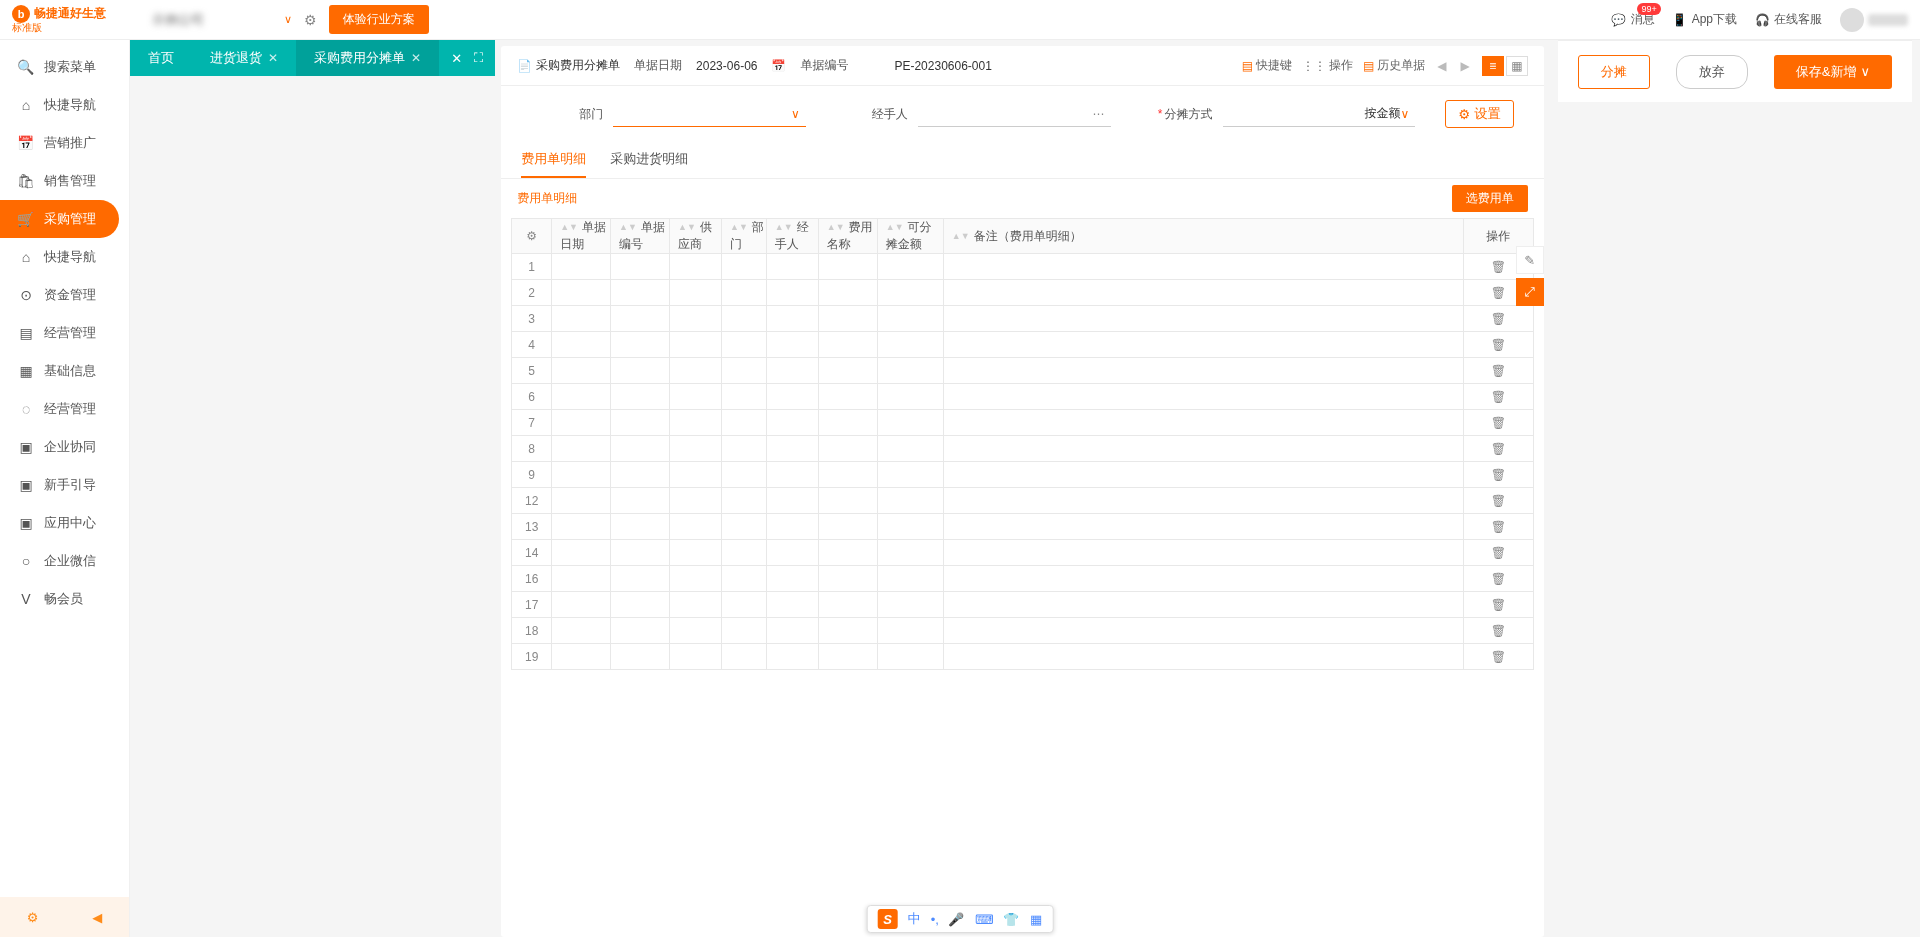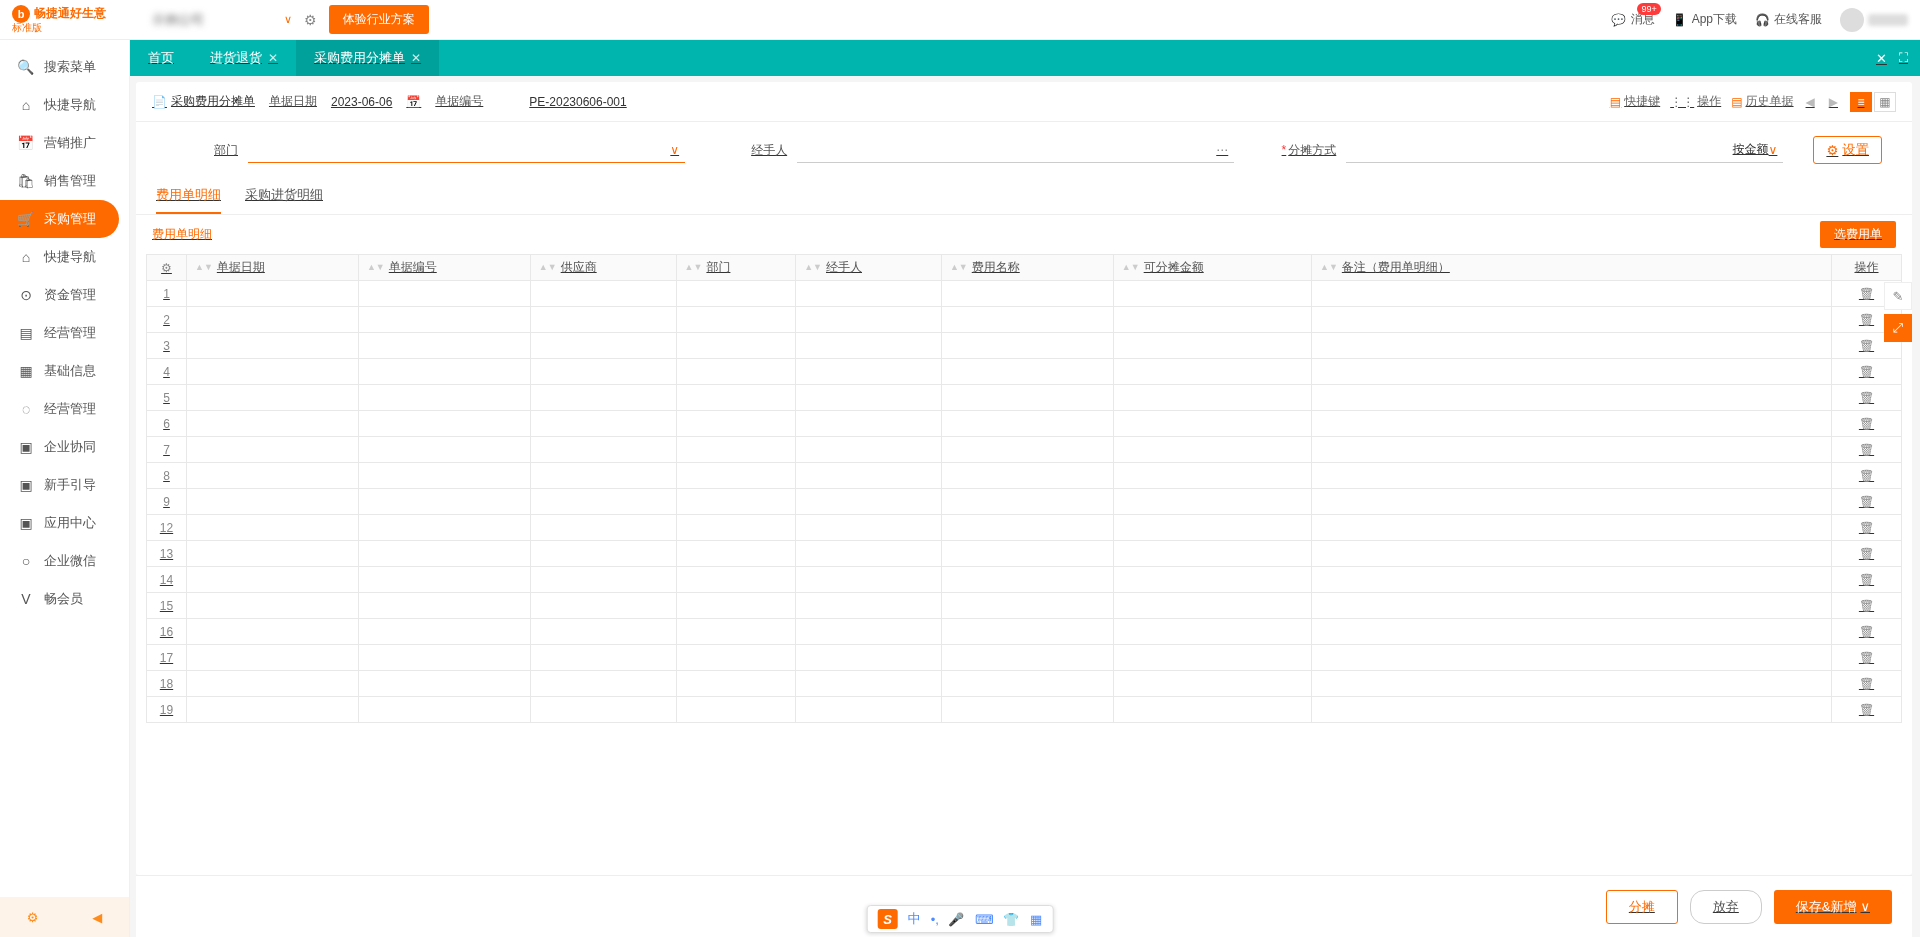--- a/index.html
+++ b/index.html
@@ -25,21 +25,21 @@
     .body-wrap { display: flex; height: calc(100vh - 40px); }
     
     
     .sidebar { width: 130px; background: #fff; border-right: 1px solid #f0f0f0; display: flex; flex-direction: column; }
     .nav-list { flex: 1; padding-top: 8px; }
     .nav-item { display: flex; align-items: center; gap: 10px; padding: 10px 18px; color: #555; cursor: pointer; font-size: 13px; }
     .nav-item.active { background: #ff6a00; color: #fff; border-radius: 0 20px 20px 0; margin-right: 10px; }
     .nav-icon { width: 16px; height: 16px; display: inline-flex; align-items: center; justify-content: center; font-size: 14px; }
     .sidebar-footer { height: 40px; background: #fef3e9; display: flex; align-items: center; justify-content: space-around; color: #ff8c1a; }
     
-    .main { flex: 1; display: flex; flex-direction: column; background: #f5f5f5; overflow: hidden; text-decoration: underline; }
+    .main { flex: 1; display: flex; flex-direction: row; background: #f5f5f5; overflow: hidden; }
     
     
     .tabbar { height: 36px; background: #00b5ad; display: flex; align-items: stretch; }
     .tab { padding: 0 18px; display: flex; align-items: center; gap: 6px; color: #fff; cursor: pointer; font-size: 13px; }
     .tab.active { background: #00a19a; }
     .tab-close { font-size: 12px; opacity: 0.8; }
     .tabbar-right { margin-left: auto; display: flex; align-items: center; gap: 12px; padding: 0 12px; color: #fff; }
     
     .content { flex: 1; background: #fff; margin: 6px 8px 0 6px; border-radius: 3px; display: flex; flex-direction: column; overflow: hidden; position: relative; }
     
@@ -79,21 +79,21 @@
     table { width: 100%; border-collapse: collapse; font-size: 12px;}
     th, td { border: 1px solid #e8e8e8; padding: 0; height: 26px; text-align: left; padding-left: 8px; color: #555;}
     th { background: #fafafa; font-weight: normal; position: relative;}
     .th-sort { color: #ccc; font-size: 9px; display: inline-flex; flex-direction: column; line-height: 5px; margin-right: 4px; vertical-align: middle;}
     .rownum { text-align: center; padding: 0; color: #888; width: 40px;}
     .opcol { text-align: center; width: 70px; padding: 0;}
     .del-icon { color: #888; cursor: pointer;}
     thead th.opcol, thead th.rownum { text-align: center; }
     
     
-    .footer-bar { height: 62px; border-top: 1px solid #eee; display: flex; align-items: center; justify-content: flex-end; gap: 12px; padding: 0 20px; background: #fff; margin: 0 8px 0 6px;}
+    .footer-bar { height: 62px; border-top: 1px solid #eee; display: flex; align-items: center; justify-content: flex-end; gap: 26px; padding: 0 20px; background: #fff; margin: 0 8px 0 6px;}
     .btn-outline { border: 1px solid #ff6a00; color: #ff6a00; background: #fff; padding: 7px 22px; border-radius: 3px; cursor: pointer; font-size: 13px;}
     .btn-outline-grey { border: 1px solid #ccc; color: #555; background: #fff; padding: 7px 22px; border-radius: 14px; cursor: pointer; font-size: 13px;}
     .btn-solid { background: #ff6a00; color: #fff; border: none; padding: 8px 22px; border-radius: 3px; cursor: pointer; font-size: 13px; display: flex; align-items: center; gap: 4px;}
     
     
     .ime-bar { position: fixed; bottom: 4px; left: 50%; transform: translateX(-50%); background: #fff; border: 1px solid #ddd; border-radius: 4px; padding: 3px 10px; display: flex; align-items: center; gap: 10px; box-shadow: 0 1px 4px rgba(0,0,0,0.15); font-size: 13px;}
     .ime-icon { color: #4d8bff;}
     .ime-s { background: #ff6a00; color: #fff; width: 20px; height: 20px; border-radius: 3px; display: flex; align-items: center; justify-content: center; font-weight: bold; font-style: italic; font-size: 13px;}
     
     .right-float { position: absolute; right: 0; top: 200px; display: flex; flex-direction: column; gap: 4px; z-index: 5;}
@@ -453,32 +453,20 @@
                 <td></td>
                 <td></td>
                 <td></td>
                 <td></td>
                 <td></td>
                 <td></td>
                 <td></td>
                 <td class="opcol"><span class="del-icon">🗑</span></td>
               </tr>
               <tr>
-                <td class="rownum">15</td>
-                <td></td>
-                <td></td>
-                <td></td>
-                <td></td>
-                <td></td>
-                <td></td>
-                <td></td>
-                <td></td>
-                <td class="opcol"><span class="del-icon">🗑</span></td>
-              </tr>
-              <tr>
                 <td class="rownum">16</td>
                 <td></td>
                 <td></td>
                 <td></td>
                 <td></td>
                 <td></td>
                 <td></td>
                 <td></td>
                 <td></td>
                 <td class="opcol"><span class="del-icon">🗑</span></td>

